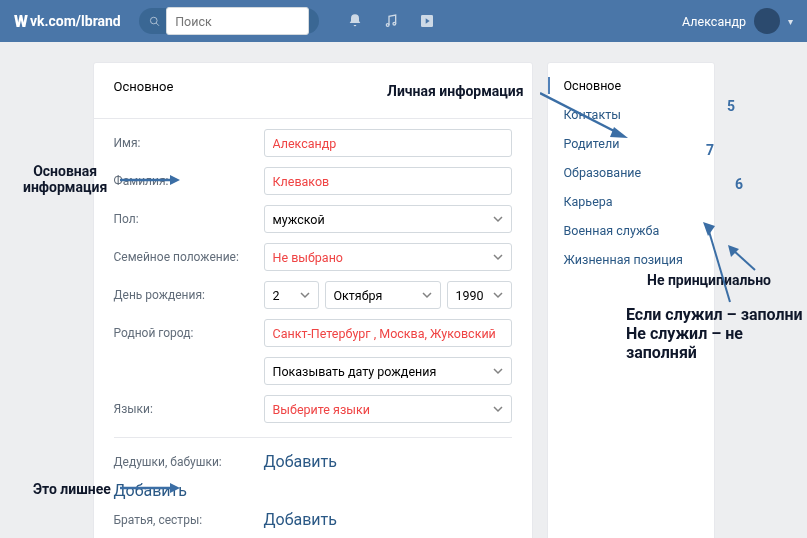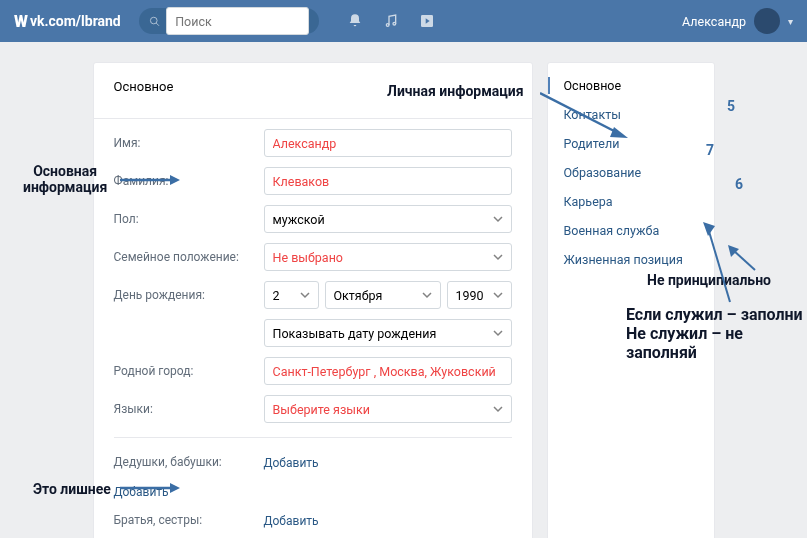--- a/index.html
+++ b/index.html
@@ -22,21 +22,21 @@
   .form { padding: 10px 20px 0; }
   .row { display: flex; align-items: center; margin-bottom: 10px; }
   .row label { width: 150px; text-align: left; padding-right: 12px; font-size: 12px; color: #626d7a; }
   .ctrl { flex: 1; }
   input[type=text], .select { width: 100%; height: 28px; border: 1px solid #d3d9de; border-radius: 3px; padding: 0 8px; font-size: 12.5px; color: #ef4444; background:#fff; }
   .select { display: flex; align-items: center; justify-content: space-between; color: #000000; cursor: pointer; }
   .select.placeholder { color: #ef4444; }
   .chev-down { width:10px; height:10px; }
   .date-row .ctrl { display:flex; gap:6px;}
   .date-row .select { }
-  .link { color: #2a5885; font-size: 12px; cursor: pointer; }
+  .link { color: #2a5885; font-size: 16px; cursor: pointer; }
   .divider { height:1px; background:#e7e8ec; margin: 14px 0; }
   .side-panel { width: 168px; padding: 8px 0; font-size: 12.5px; }
   .side-item { padding: 7px 16px; color: #2a5885; cursor: pointer; position: relative; }
   .side-item.active { color: #000; font-weight: 400; }
   .side-item.active::before { content: ""; position: absolute; left: 0; top: 6px; bottom: 6px; width: 2px; background: #5181b8; }
   .annot { position: absolute; color: #0f172a; font-weight: 700; font-size: 14px; pointer-events: none; }
   .annot-num { position:absolute; color:#3b6ea5; font-weight:700; font-size:14px; }
   .arrow { position:absolute; pointer-events:none; }
 </style>
 </head>
@@ -140,34 +140,34 @@
           <div class="select" style="width:65px">
               <span>1990</span>
               <svg class="chev-down" viewBox="0 0 10 10" fill="none" stroke="#828282" stroke-width="1.5">
                 <path d="M1 3l4 4 4-4"></path>
               </svg>
             </div>
         </div>
       </div>
 
       <div class="row">
+        <label>Родной город:</label>
+        <div class="ctrl"><input type="text" value="Санкт-Петербург , Москва, Жуковский" style=""></div>
+      </div>
+
+      <div class="row">
         <label></label>
         <div class="ctrl">
           <div class="select">
             <span>Показывать дату рождения</span>
             <svg class="chev-down" viewBox="0 0 10 10" fill="none" stroke="#828282" stroke-width="1.5">
                 <path d="M1 3l4 4 4-4"></path>
               </svg>
           </div>
         </div>
-      </div>
-
-      <div class="row">
-        <label>Родной город:</label>
-        <div class="ctrl"><input type="text" value="Санкт-Петербург , Москва, Жуковский" style=""></div>
       </div>
 
       <div class="row">
         <label>Языки:</label>
         <div class="ctrl">
           <div class="select placeholder">
             <span>Выберите языки</span>
             <svg class="chev-down" viewBox="0 0 10 10" fill="none" stroke="#828282" stroke-width="1.5">
                 <path d="M1 3l4 4 4-4"></path>
               </svg>

